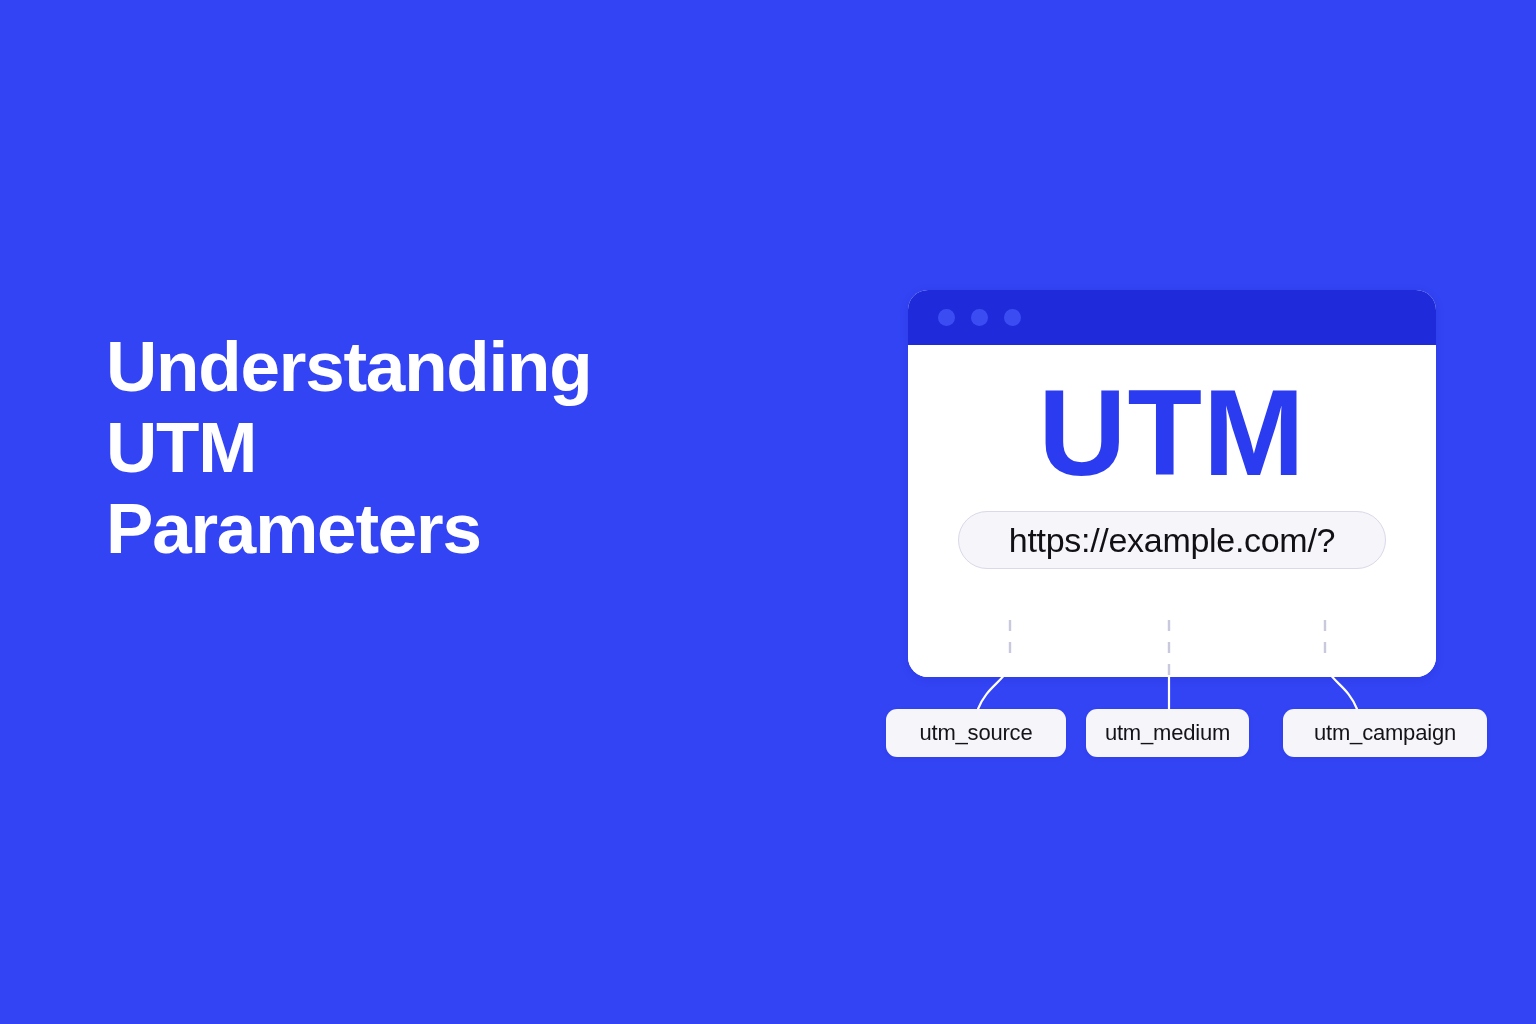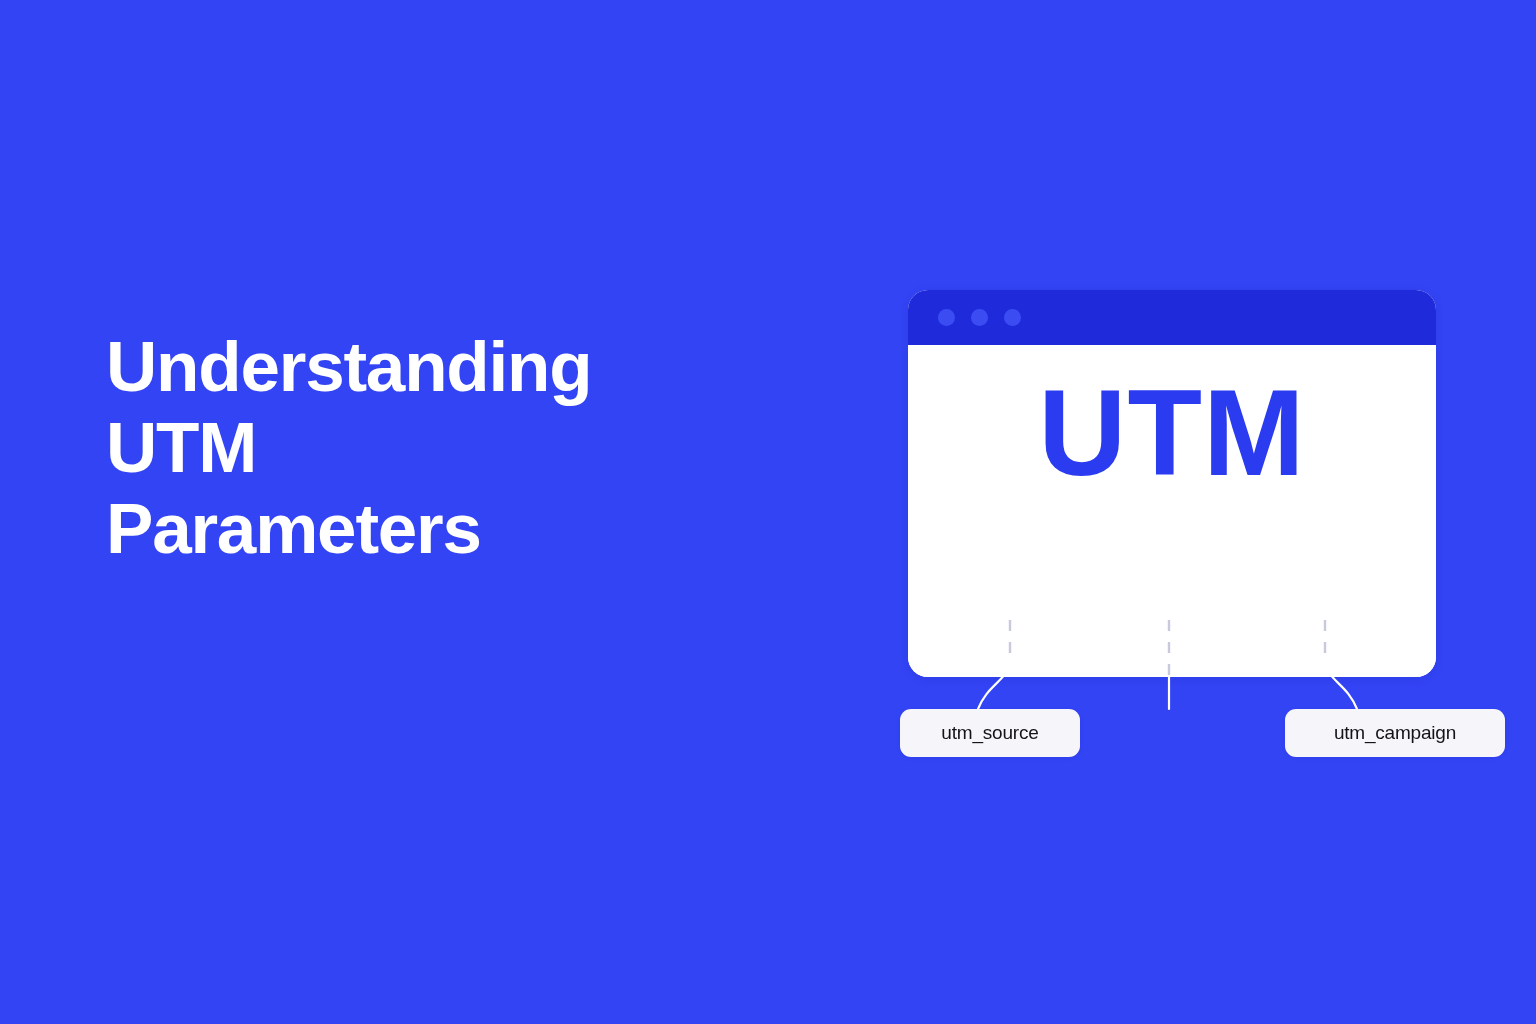--- a/index.html
+++ b/index.html
@@ -109,58 +109,59 @@
   }
   .tag {
     position:absolute;
     top:0;
     height:48px;
     border-radius:11px;
     background:#f5f5fa;
     display:flex;
     align-items:center;
     justify-content:center;
-    font-size:19px;
+    font-size:22px;
     color:#141418;
     letter-spacing:-.2px;
     box-shadow:0 1px 4px rgba(10,18,120,.10);
-    margin-left:14px;
   }
   .tag-0 { left:0px;   width:180px; }
   .tag-1 { left:200px; width:163px; }
-  .tag-2 { left:385px; width:220px;text-align:center; }
+  .tag-2 { left:397px; width:204px;text-align:center; }
 </style>
 </head>
 <body>
 
 <h1 class="headline">Understanding
 UTM
 Parameters</h1>
 
 <div class="browser">
 
   <div class="titlebar">
     <span class="dot"></span>
     <span class="dot"></span>
     <span class="dot"></span>
   </div>
 
   <div class="viewport">
     <div class="utm-word">UTM</div>
 
+    <div class="urlbar" title="https://example.com/?">https://example.com/?</div>
   </div>
 </div>
 
 <svg class="connectors" viewBox="0 0 600 100">
 
   <path d="M 130 0 L 130 44" stroke="#c9c9de" stroke-width="2.4" stroke-dasharray="11 11" fill="none"></path>
   <path d="M 289 0 L 289 60" stroke="#c9c9de" stroke-width="2.4" stroke-dasharray="11 11" fill="none"></path>
   <path d="M 445 0 L 445 44" stroke="#c9c9de" stroke-width="2.4" stroke-dasharray="11 11" fill="none"></path>
 
   <path d="M 130 42 C 126 62, 108 64, 98 89" stroke="#ffffff" stroke-width="2.2" fill="none" stroke-linecap="round"></path>
   <path d="M 289 56 L 289 89" stroke="#ffffff" stroke-width="2.2" fill="none" stroke-linecap="round"></path>
   <path d="M 445 42 C 449 62, 467 64, 477 89" stroke="#ffffff" stroke-width="2.2" fill="none" stroke-linecap="round"></path>
 </svg>
 
 <div class="tags">
   <div class="tag tag-0">utm_source</div>
+  <div class="tag tag-1">utm_medium</div>
   <div class="tag tag-2">utm_campaign</div>
 </div>
 
 </body></html>

